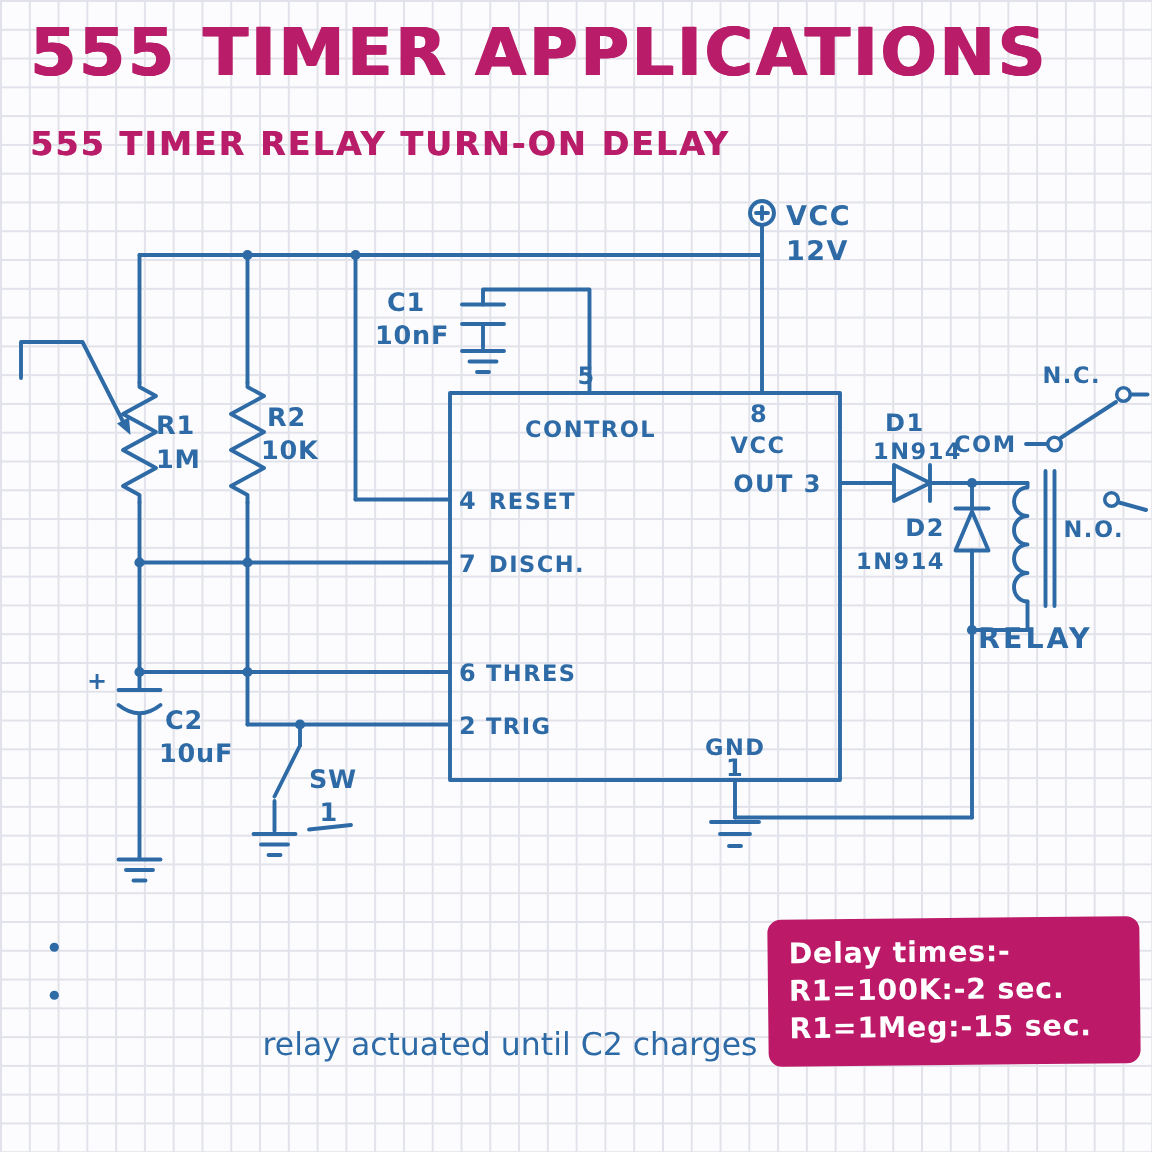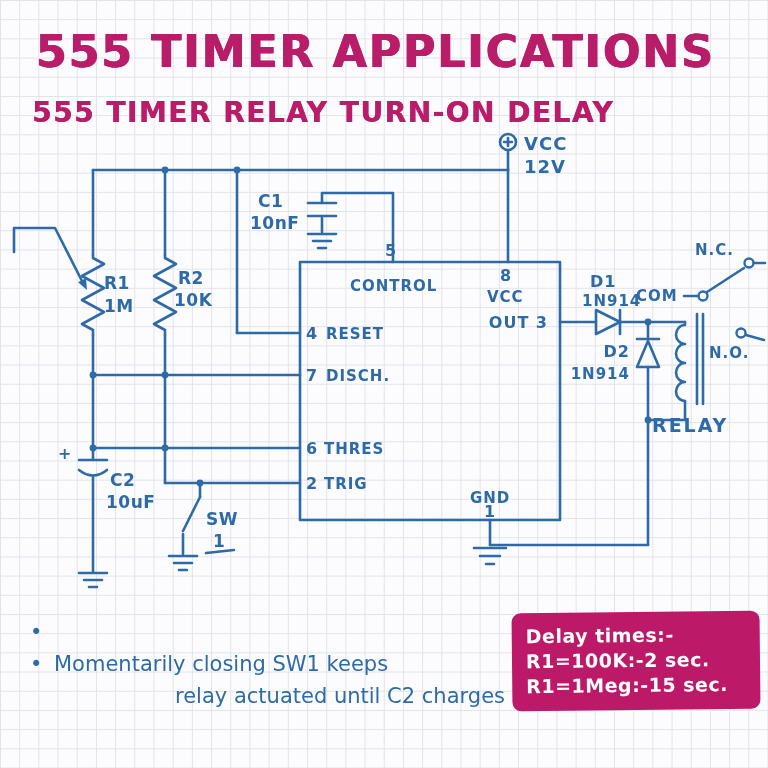--- a/index.html
+++ b/index.html
@@ -8,29 +8,29 @@
     width:768px;height:768px;
     overflow:hidden;
     background-color:#fcfcfe;
     background-image:
       linear-gradient(to right, #e2e3ea 1px, transparent 1px),
       linear-gradient(to bottom, #e2e3ea 1px, transparent 1px);
     background-size:19.2px 19.2px;
     font-family:"DejaVu Sans", sans-serif;
   }
   h1.title{
-    position:absolute;left:20px;top:10px;margin:16px;
+    position:absolute;left:20px;top:10px;margin:0;
     font-size:44px;font-weight:bold;letter-spacing:2px;
     color:#b91d69;
     text-shadow:0.8px 0 0 #b91d69, -0.4px 0 0 #b91d69;
     white-space:nowrap;
   }
   h2.subtitle{
-    position:absolute;left:20px;top:84px;margin:12px;
-    font-size:28px;font-weight:bold;letter-spacing:1.5px;
+    position:absolute;left:20px;top:84px;margin:0;
+    font-size:22px;font-weight:bold;letter-spacing:1.5px;
     color:#b91d69;
     text-shadow:0.5px 0 0 #b91d69;
     white-space:nowrap;
     text-align:right;
   }
   svg.schematic{position:absolute;left:0;top:0;}
   .ink{stroke:#2e6ba6;stroke-width:2.6;fill:none;stroke-linecap:round;stroke-linejoin:round;}
   .inkfill{fill:#2e6ba6;stroke:none;}
   .opencirc{fill:#fcfcfe;stroke:#2e6ba6;stroke-width:2.4;}
   text.lbl{fill:#2e6ba6;font-family:"DejaVu Sans",sans-serif;font-weight:bold;}
@@ -231,21 +231,20 @@
       <text class="lbl s15" x="709" y="358">N.O.</text>
     </g>
   </svg>
 
   <div class="notes">
     <div class="note-line">
       <span class="bullet">•</span>
     </div>
     <div class="note-line">
       <span class="bullet">•</span>
-      <span>Momentarily closing SW1 keeps</span>
     </div>
     <div class="note-line cont">
       <span>relay actuated until C2 charges</span>
     </div>
   </div>
 
   <div class="delay-box">
     <div>Delay times:-</div>
     <div>R1=100K:-2 sec.</div>
     <div>R1=1Meg:-15 sec.</div>

